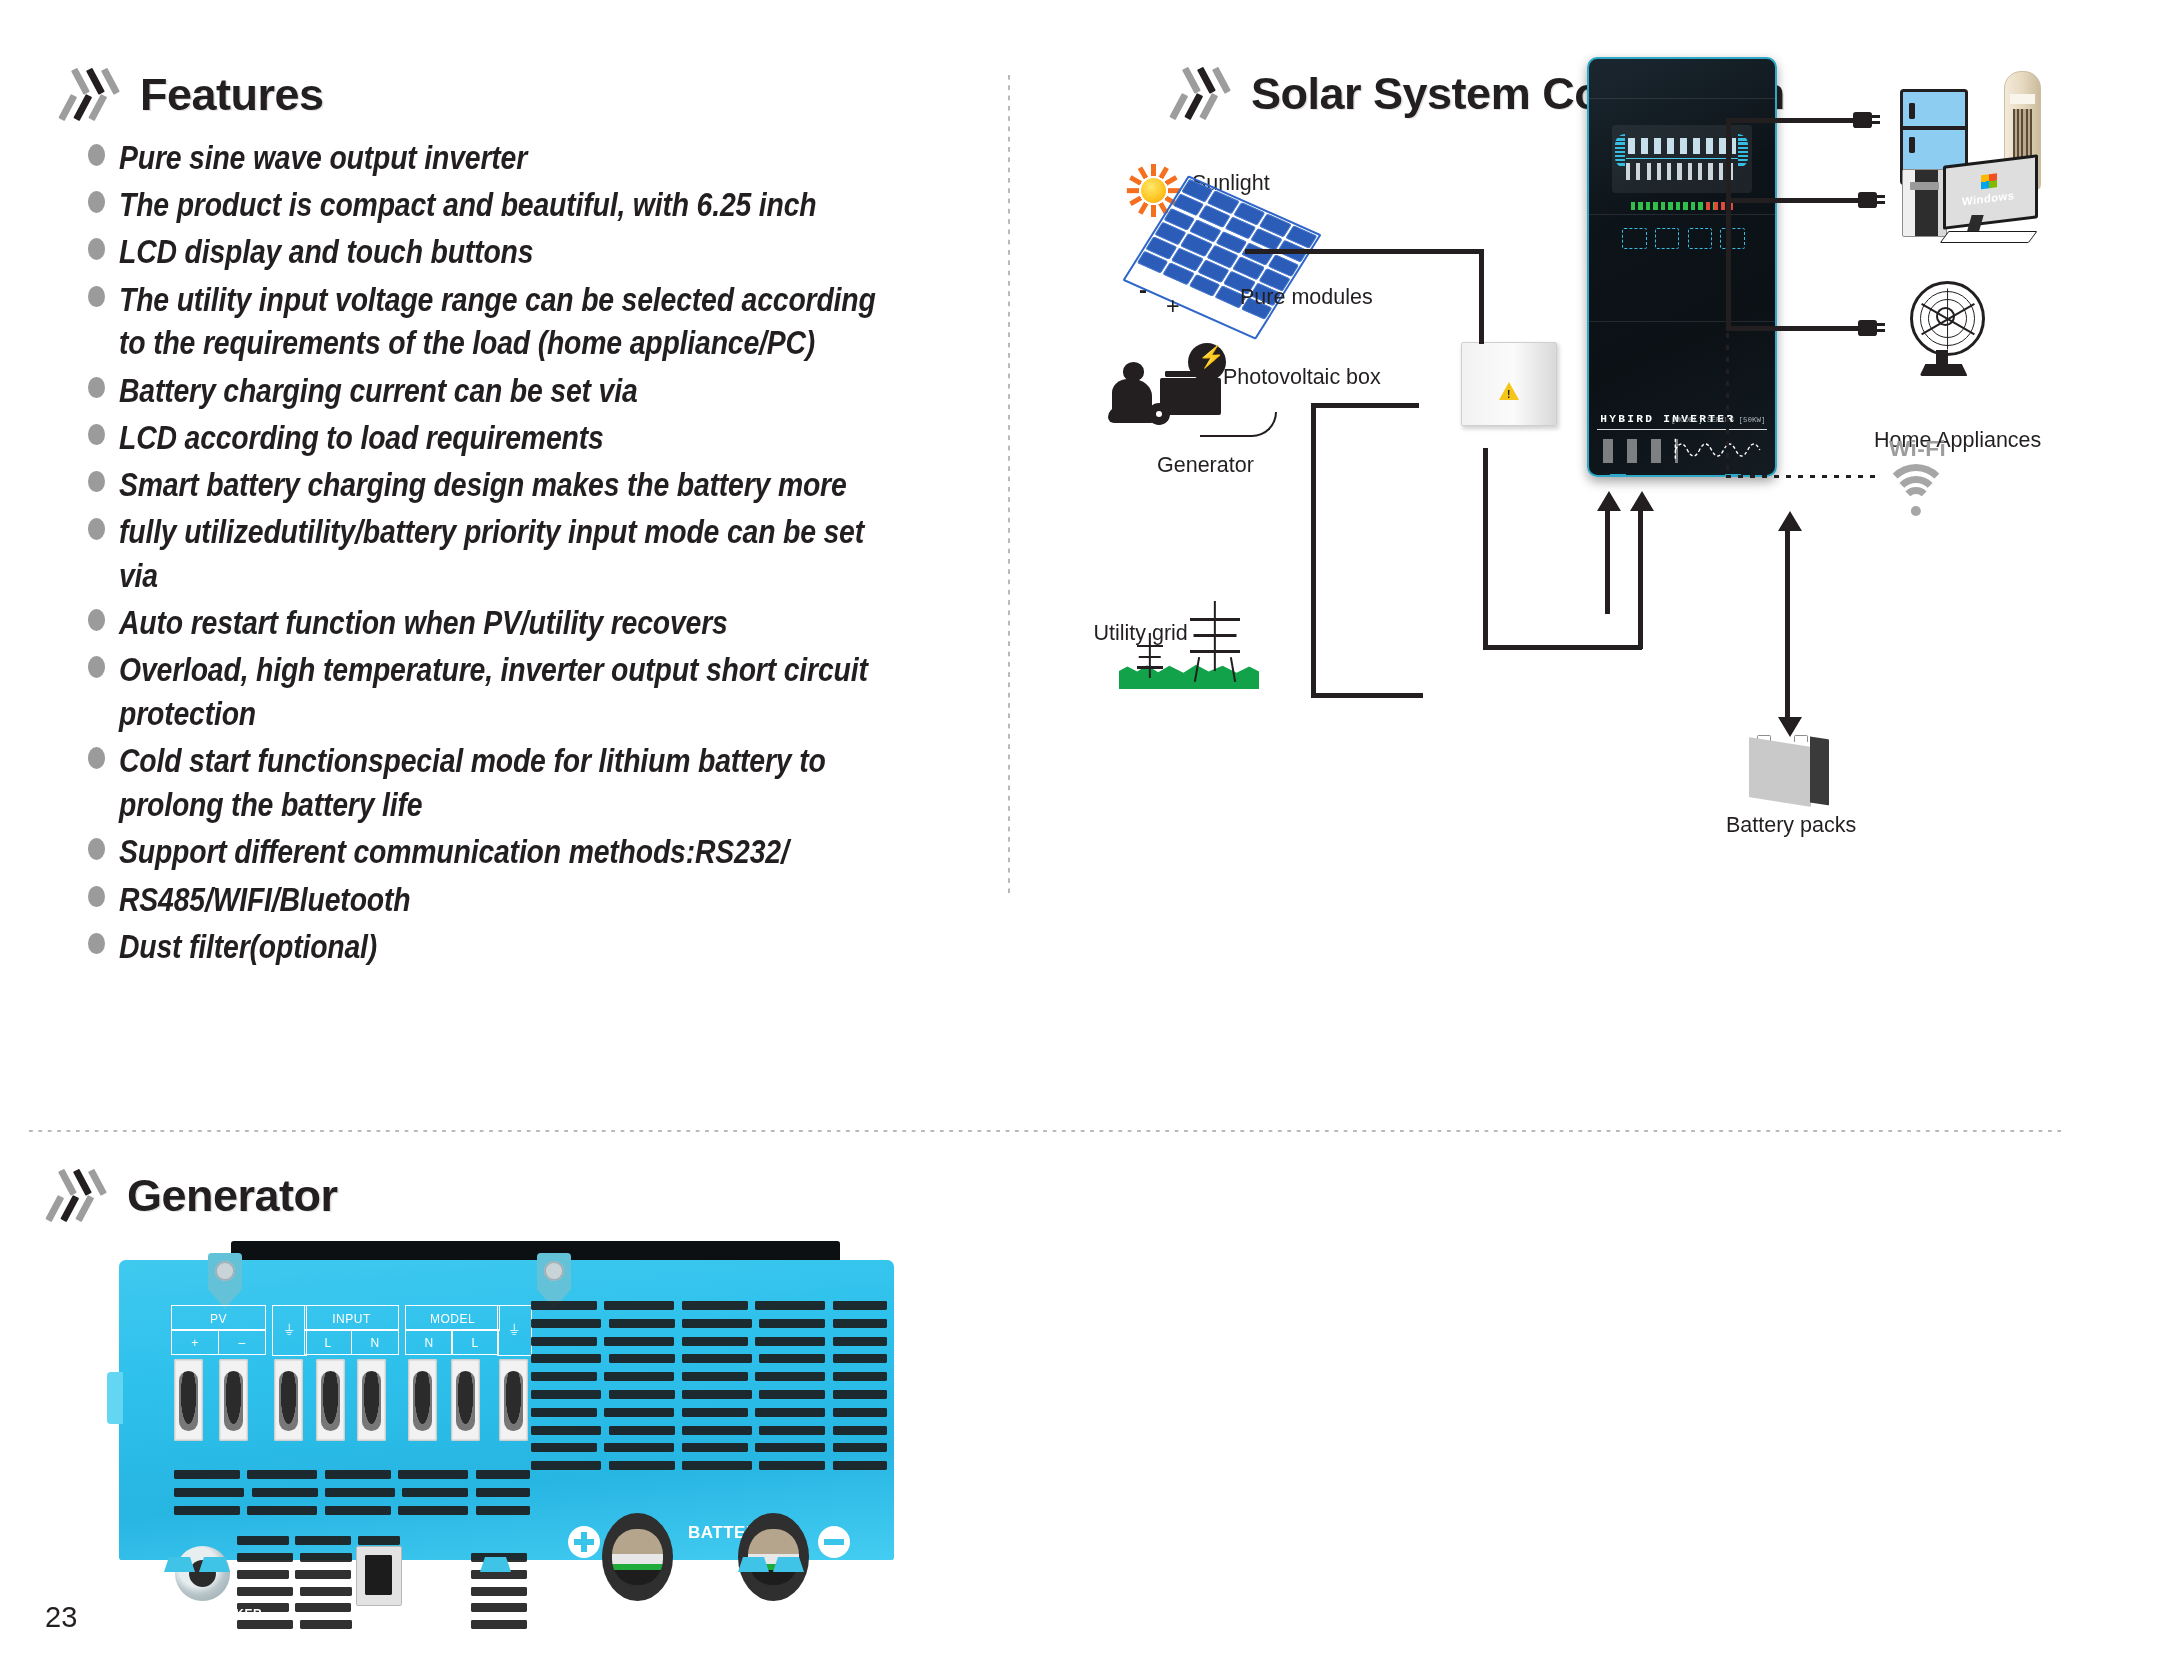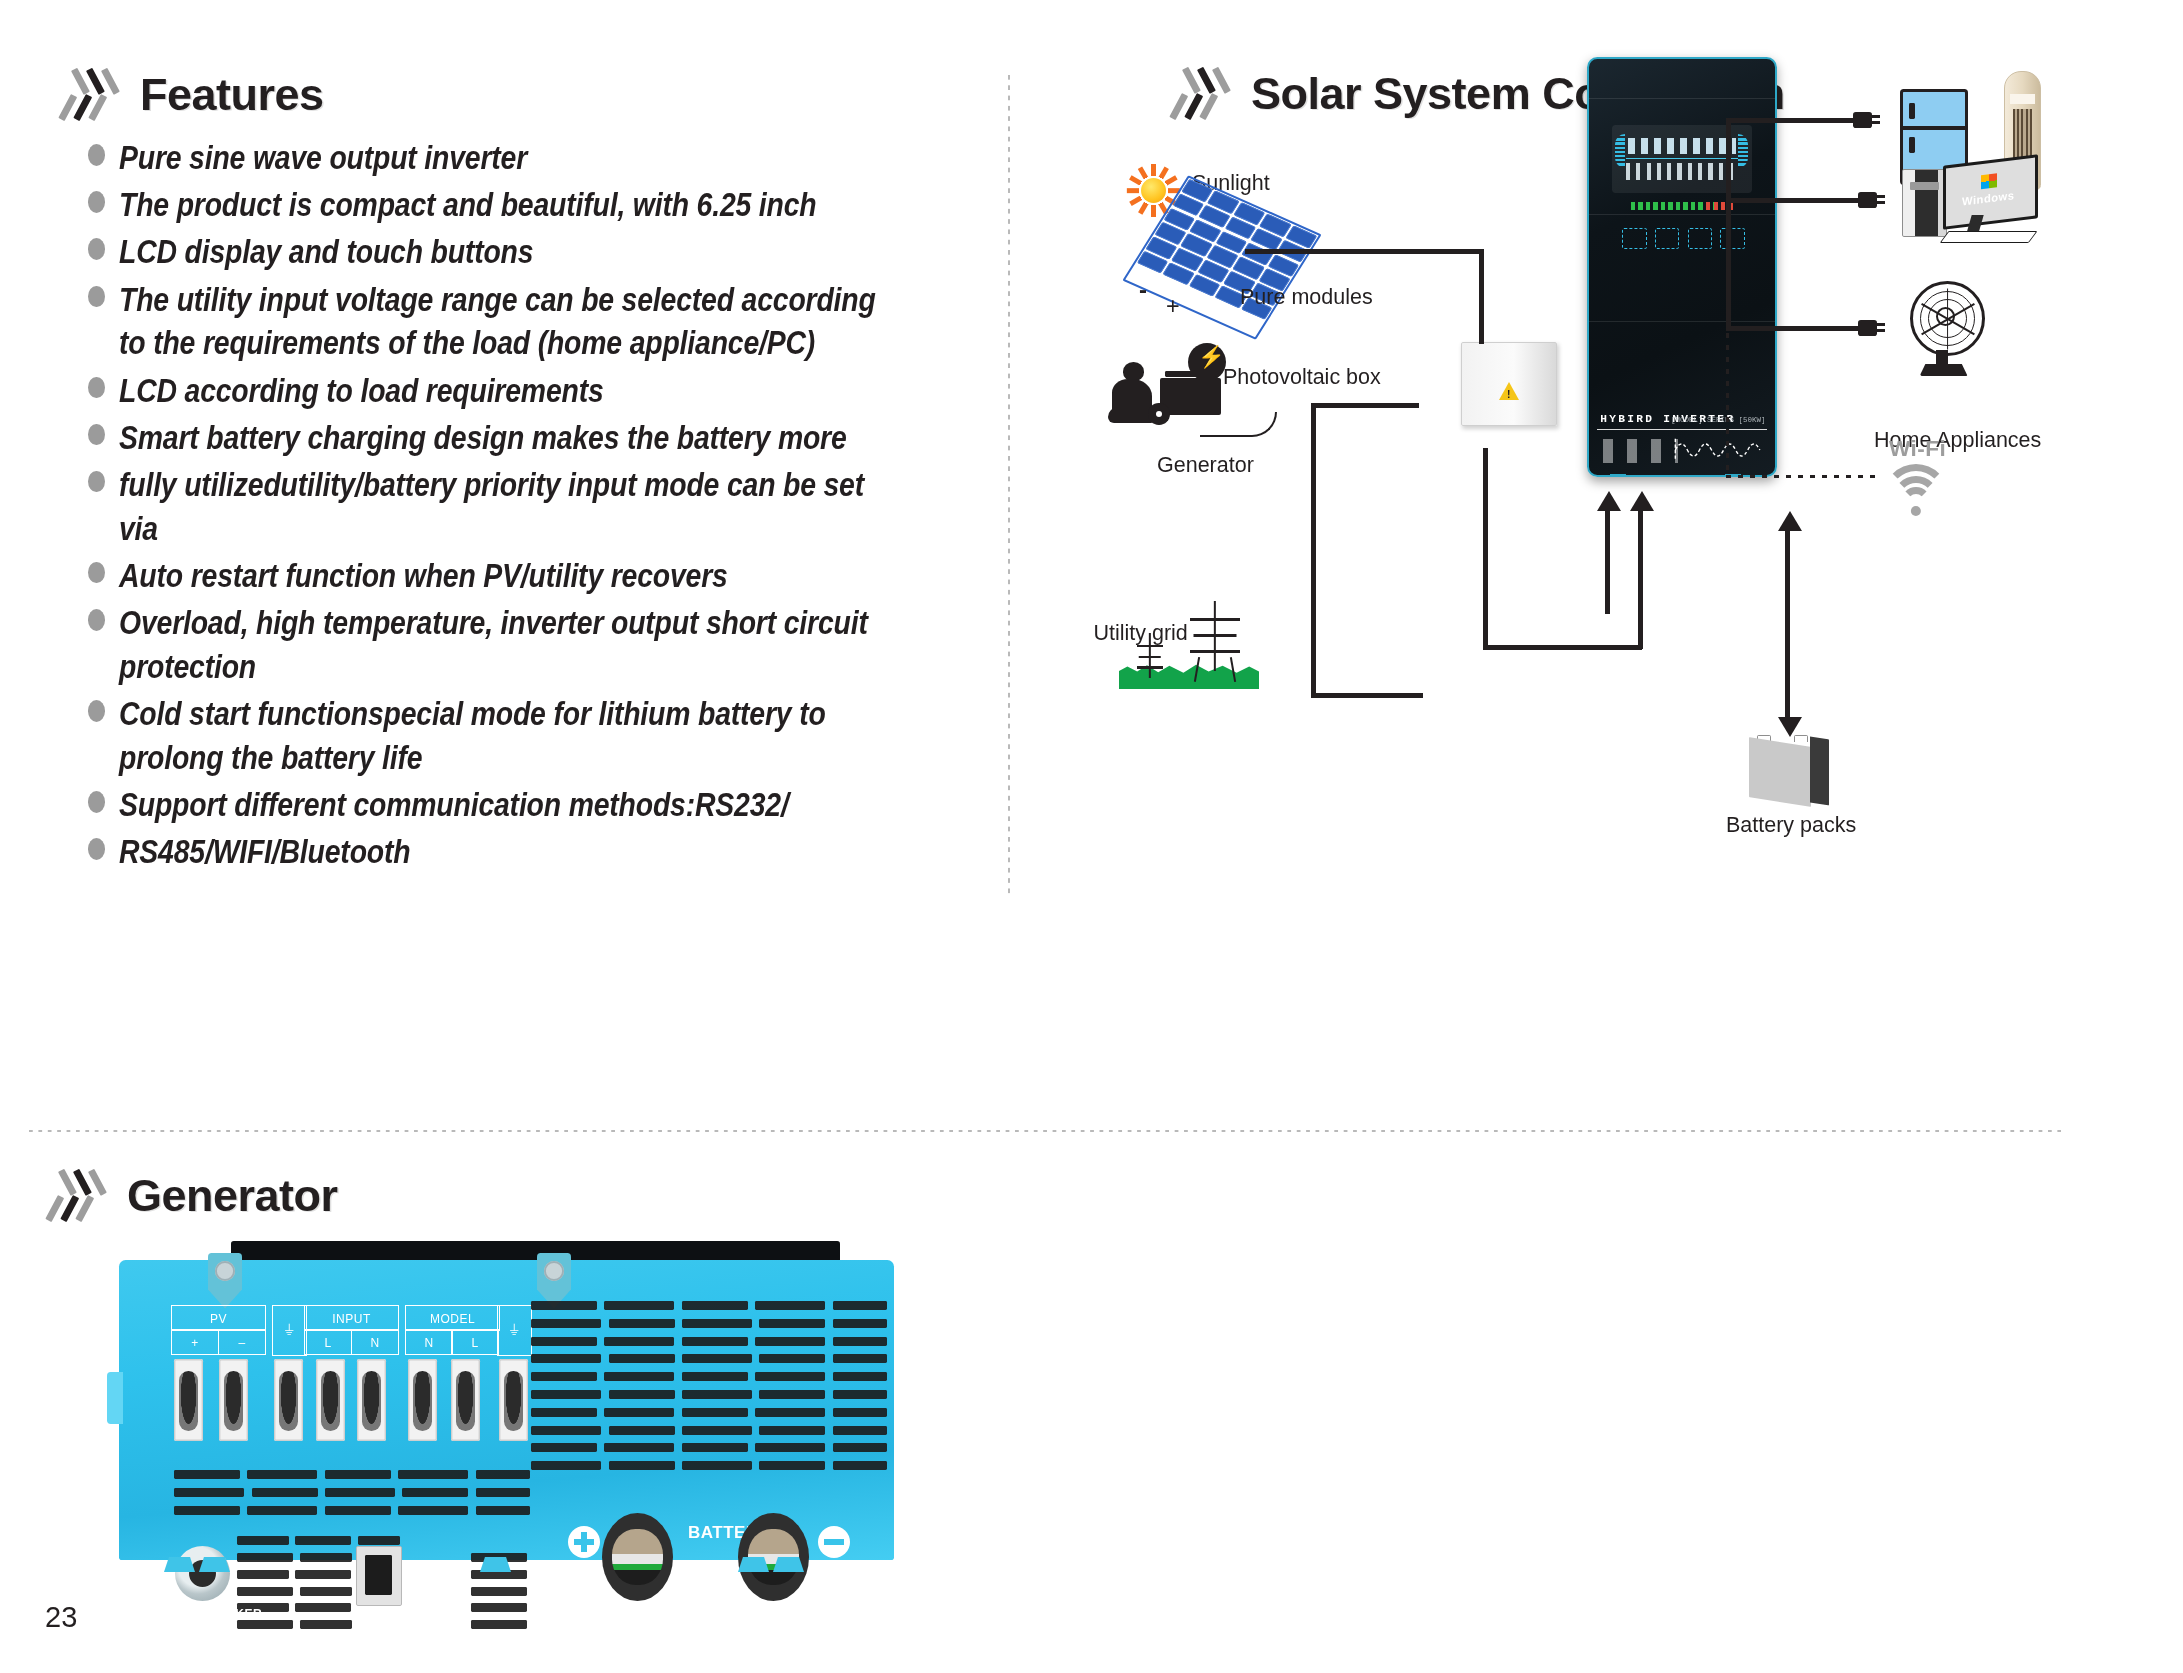--- a/index.html
+++ b/index.html
@@ -269,20 +269,24 @@
     <div class="feat">
         <span class="dot"></span>
         <span class="txt">LCD display and touch buttons</span>
       </div>
     <div class="feat">
         <span class="dot"></span>
         <span class="txt">The utility input voltage range can be selected according to the requirements of the load (home appliance/PC)</span>
       </div>
     <div class="feat">
         <span class="dot"></span>
+        <span class="txt">Battery charging current can be set via</span>
+      </div>
+    <div class="feat">
+        <span class="dot"></span>
         <span class="txt">LCD according to load requirements</span>
       </div>
     <div class="feat">
         <span class="dot"></span>
         <span class="txt">Smart battery charging design makes the battery more</span>
       </div>
     <div class="feat">
         <span class="dot"></span>
         <span class="txt">fully utilizedutility/battery priority input mode can be set via</span>
       </div>
@@ -298,20 +302,24 @@
         <span class="dot"></span>
         <span class="txt">Cold start functionspecial mode for lithium battery to prolong the battery life</span>
       </div>
     <div class="feat">
         <span class="dot"></span>
         <span class="txt">Support different communication methods:RS232/</span>
       </div>
     <div class="feat">
         <span class="dot"></span>
         <span class="txt">RS485/WIFI/Bluetooth</span>
+      </div>
+    <div class="feat">
+        <span class="dot"></span>
+        <span class="txt">Dust filter(optional)</span>
       </div>
   </div>
 
   <div class="vdiv"></div>
   <div class="hdiv"></div>
 
   <div class="sec-head" id="solar-head">
     <span class="chev">
         <i class="g1"></i>
         <i class="g2"></i>

